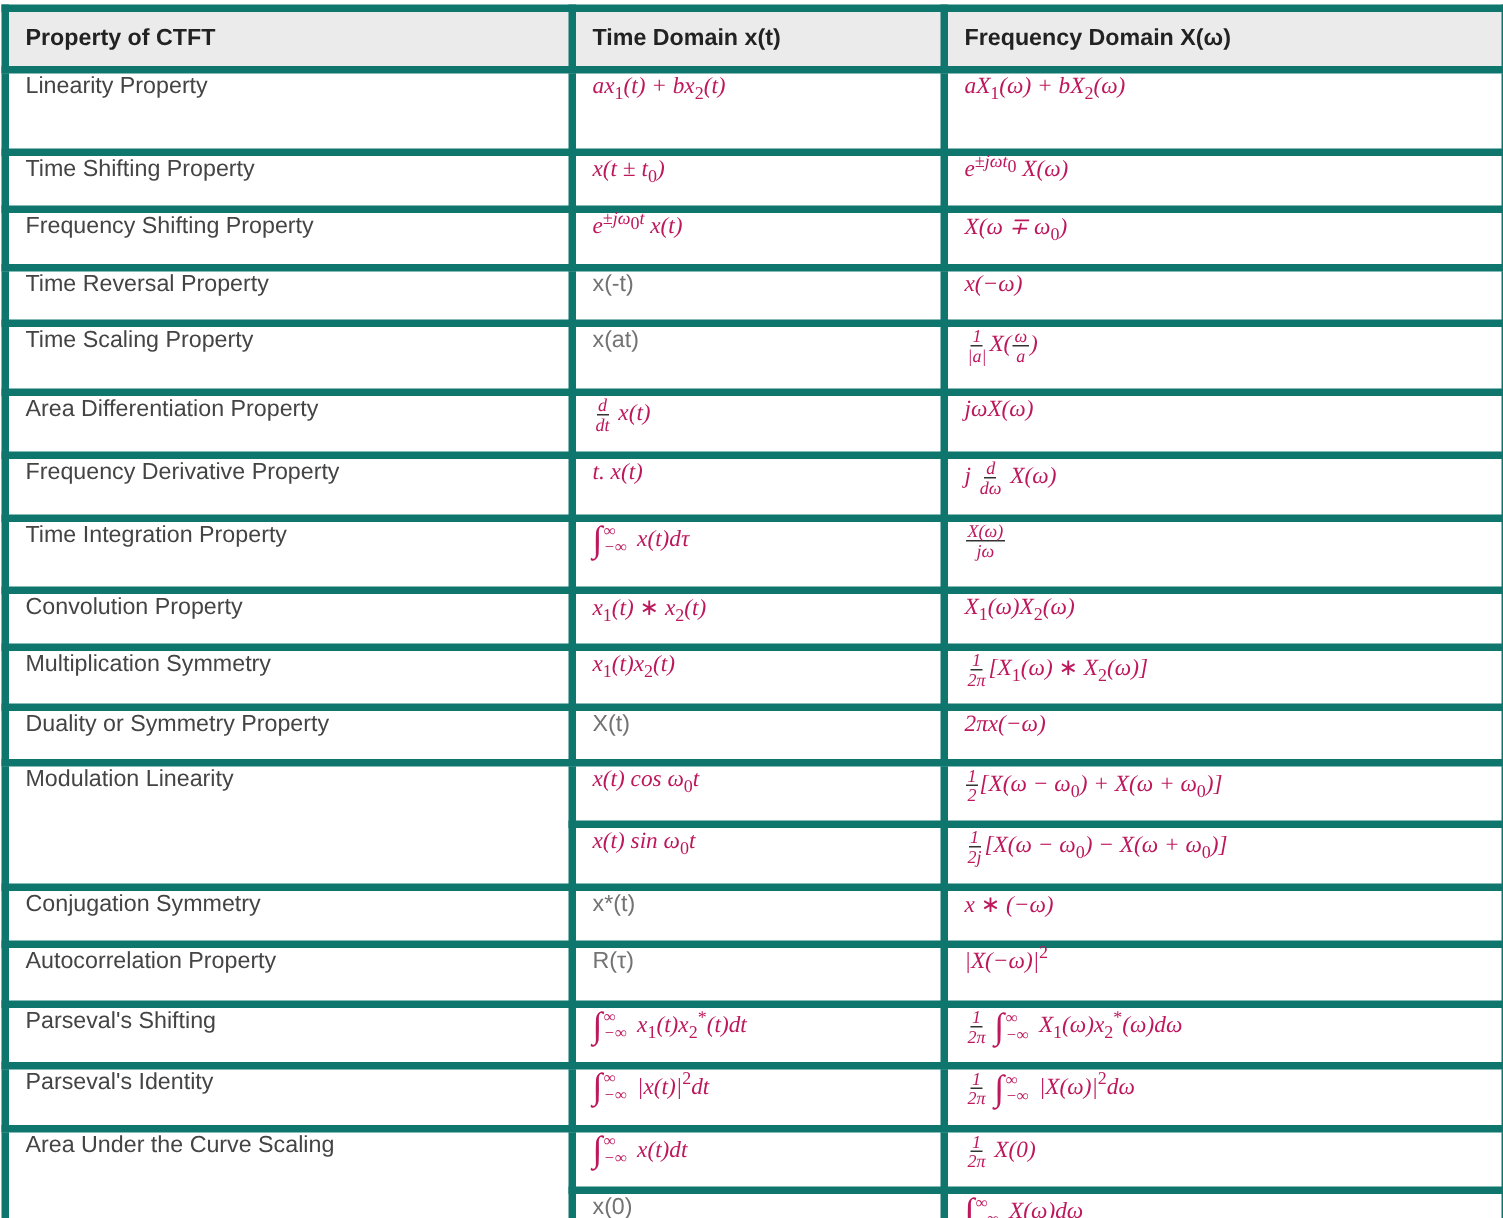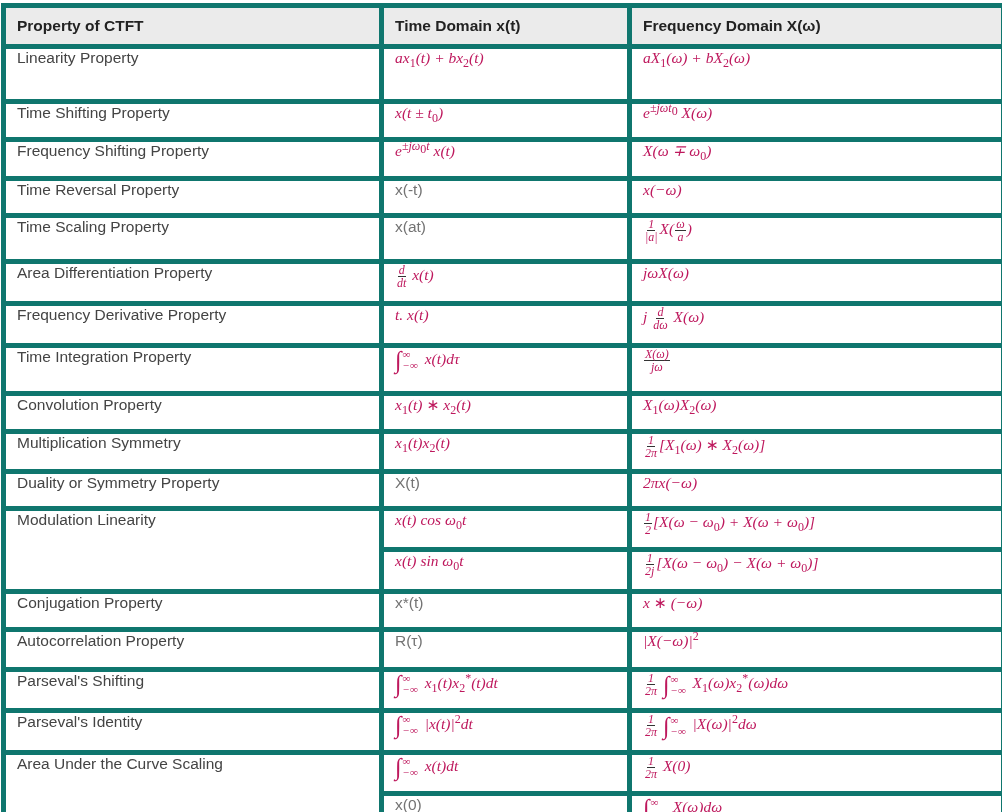--- a/index.html
+++ b/index.html
@@ -146,21 +146,21 @@
             </span>[X(ω − ω<sub class="up">0</sub>) + X(ω + ω<sub class="up">0</sub>)]</span></td>
       </tr>
       <tr style="height: 42px;">
         <td class="math"><span class="m">x(t) <span>sin</span> ω<sub class="up">0</sub>t</span></td>
         <td class="math"><span class="m"><span class="frac">
               <span class="num">1</span>
               <span class="den">2j</span>
             </span>[X(ω − ω<sub class="up">0</sub>) − X(ω + ω<sub class="up">0</sub>)]</span></td>
       </tr>
       <tr style="height: 38px;">
-        <td class="prop">Conjugation Property</td>
+        <td class="prop">Conjugation Symmetry</td>
         <td class="plain">x*(t)</td>
         <td class="math"><span class="m">x <span class="up">∗</span> (−ω)</span></td>
       </tr>
       <tr style="height: 40px;">
         <td class="prop">Autocorrelation Property</td>
         <td class="plain">R(τ)</td>
         <td class="math"><span class="m">|X(−ω)|<sup class="up">2</sup></span></td>
       </tr>
       <tr style="height: 41px;">
         <td class="prop">Parseval's Shifting</td>

